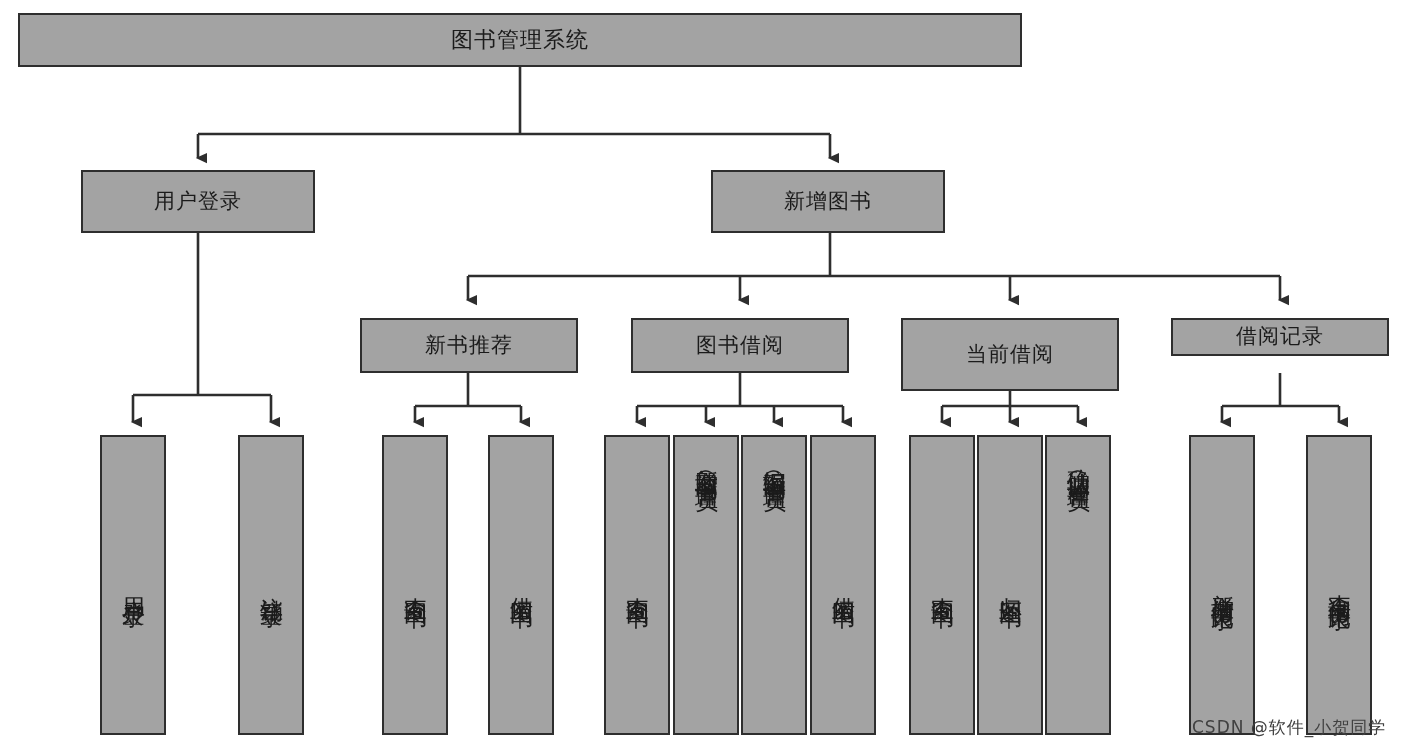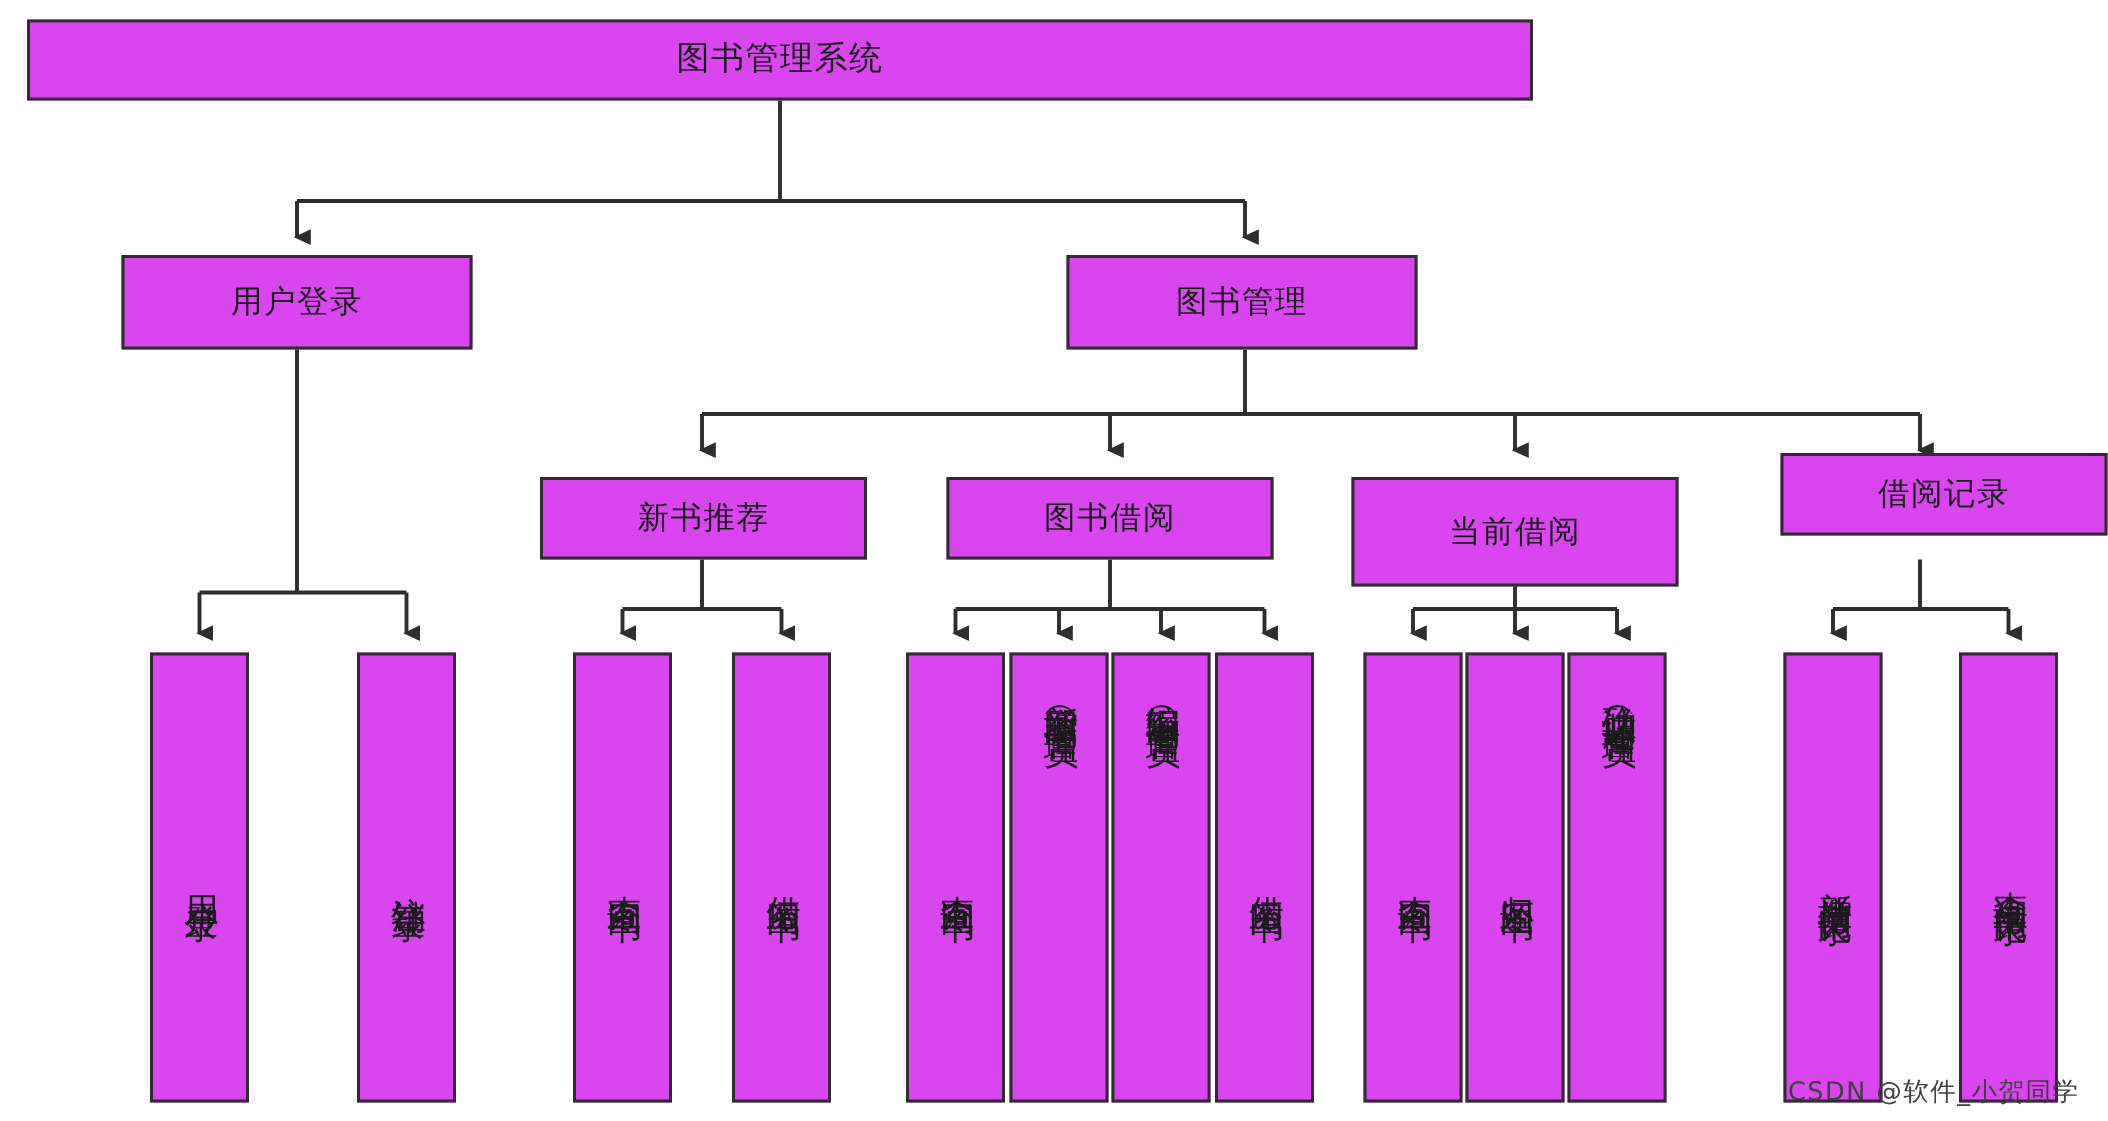--- a/index.html
+++ b/index.html
@@ -8,21 +8,21 @@
     background:#ffffff;
     font-family:"DejaVu Sans","Liberation Sans",sans-serif;
     overflow:hidden;
   }
   #stage{position:relative;width:1405px;height:747px;}
   #wires{position:absolute;left:0;top:0;width:1405px;height:747px;}
 
   .node{
     position:absolute;
     box-sizing:border-box;
-    background:#d946ef;
+    background:#a3a3a3;
     border:2.5px solid #2e2e2e;
     display:flex;
     align-items:center;
     justify-content:center;
     color:#1b1b1b;
   }
   .node .lbl{
     display:block;
     white-space:nowrap;
     letter-spacing:1px;
@@ -112,33 +112,33 @@
   </svg>
 
   <div class="node horiz root" style="left:18px;top:13px;width:1004px;height:54px;">
     <span class="lbl">图书管理系统</span>
   </div>
 
   <div class="node horiz" style="left:81px;top:170px;width:234px;height:63px;">
     <span class="lbl">用户登录</span>
   </div>
   <div class="node horiz" style="left:711px;top:170px;width:234px;height:63px;">
-    <span class="lbl">图书管理</span>
+    <span class="lbl">新增图书</span>
   </div>
 
   <div class="node horiz" style="left:360px;top:318px;width:218px;height:55px;text-align:center;">
     <span class="lbl">新书推荐</span>
   </div>
   <div class="node horiz" style="left:631px;top:318px;width:218px;height:55px;">
     <span class="lbl">图书借阅</span>
   </div>
   <div class="node horiz" style="left:901px;top:318px;width:218px;height:73px;">
     <span class="lbl">当前借阅</span>
   </div>
-  <div class="node horiz" style="left:1171px;top:302px;width:218px;height:55px;margin-left:16px;">
+  <div class="node horiz" style="left:1171px;top:318px;width:218px;height:38px;">
     <span class="lbl">借阅记录</span>
   </div>
 
   <div class="node leaf mid" style="left:100px;top:435px;width:66px;height:300px;">
     <span class="lbl">用户登录</span>
   </div>
   <div class="node leaf mid" style="left:238px;top:435px;width:66px;height:300px;">
     <span class="lbl">注销登录</span>
   </div>
 

